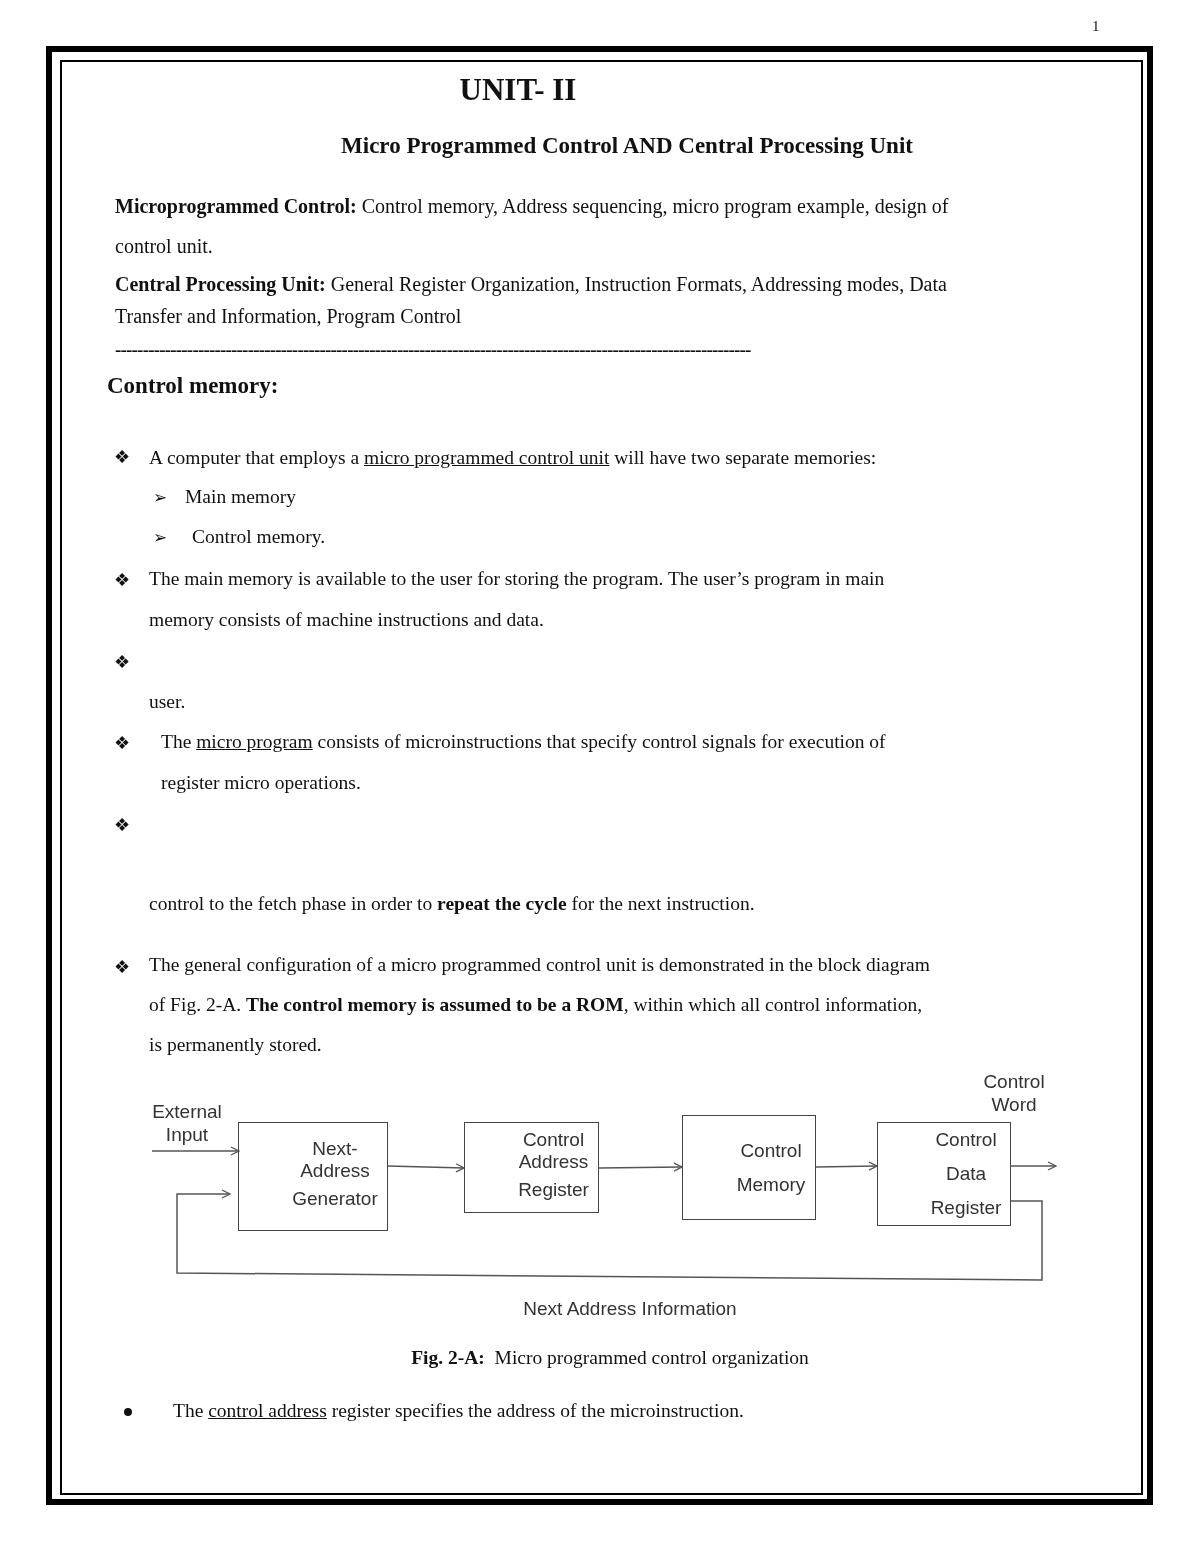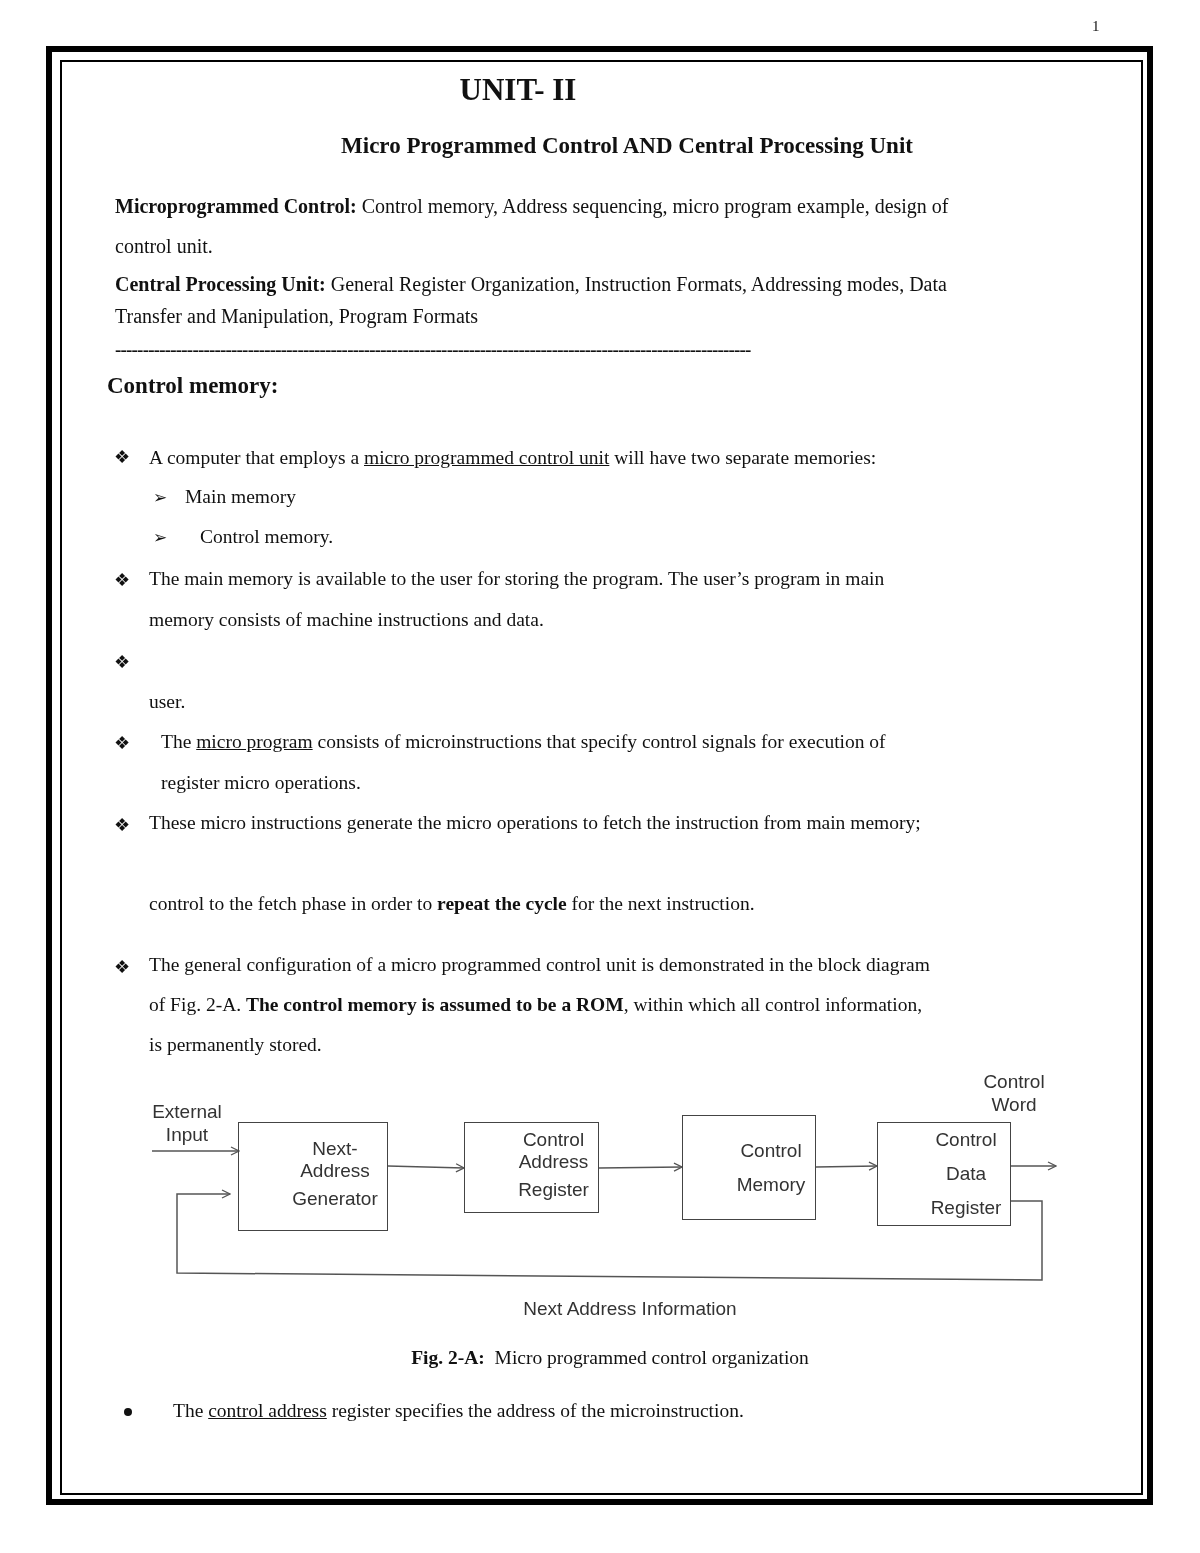--- a/index.html
+++ b/index.html
@@ -52,35 +52,35 @@
   <div class="unit-title">UNIT- II</div>
   <div class="subtitle">Micro Programmed Control AND Central Processing Unit</div>
 
   <div class="syllabus" style="top:186px;">
     <b>Microprogrammed Control:</b><span> Control memory, Address sequencing, micro program example, design of</span><br>
     <span>control unit.</span>
   </div>
 
   <div class="syllabus" style="top:268px; line-height:32px;">
     <b>Central Processing Unit:</b><span> General Register Organization, Instruction Formats, Addressing modes, Data</span><br>
-    <span>Transfer and Manipulation, Program Formats</span>
+    <span>Transfer and Information, Program Control</span>
   </div>
 
   <div class="dashes">-------------------------------------------------------------------------------------------------------------------</div>
 
   <div class="section-heading">Control memory:</div>
 
   <div class="bullet" style="top:446px;">❖</div>
   <div class="para" style="top:438px;">
     <span>A computer that employs a </span><u>micro programmed control unit</u><span> will have two separate memories:</span>
   </div>
   <div class="sub-arrow" style="top:487px;">➢</div>
   <div class="sub-text" style="top:486px; left:185px;">Main memory</div>
   <div class="sub-arrow" style="top:527px;">➢</div>
-  <div class="sub-text" style="top:526px; left:200px;">Control memory.</div>
+  <div class="sub-text" style="top:526px; left:192px;">Control memory.</div>
 
   <div class="bullet" style="top:569px;">❖</div>
   <div class="para" style="top:559px;">
     <span>The main memory is available to the user for storing the program. The user’s program in main</span><br>
     <span>memory consists of machine instructions and data.</span>
   </div>
 
   <div class="bullet" style="top:651px;">❖</div>
   <div class="para" style="top:641px;">
     <br>
@@ -88,21 +88,21 @@
   </div>
 
   <div class="bullet" style="top:732px;">❖</div>
   <div class="para" style="top:722px;margin-left:12px;">
     <span> The </span><u>micro program</u><span> consists of microinstructions that specify control signals for execution of</span><br>
     <span>register micro operations.</span>
   </div>
 
   <div class="bullet" style="top:814px;">❖</div>
   <div class="para" style="top:803px;">
-    <span>These micro instructions generate the micro operations to fetch the instruction from main memory;</span><br>
+    <br>
     <br>
     <span>control to the fetch phase in order to </span><b>repeat the cycle</b><span> for the next instruction.</span>
   </div>
 
   <div class="bullet" style="top:956px;">❖</div>
   <div class="para" style="top:945px; line-height:40px;">
     <span>The general configuration of a micro programmed control unit is demonstrated in the block diagram</span><br>
     <span>of Fig. 2-A. </span><b>The control memory is assumed to be a ROM</b><span>, within which all control information,</span><br>
     <span>is permanently stored.</span>
   </div>

